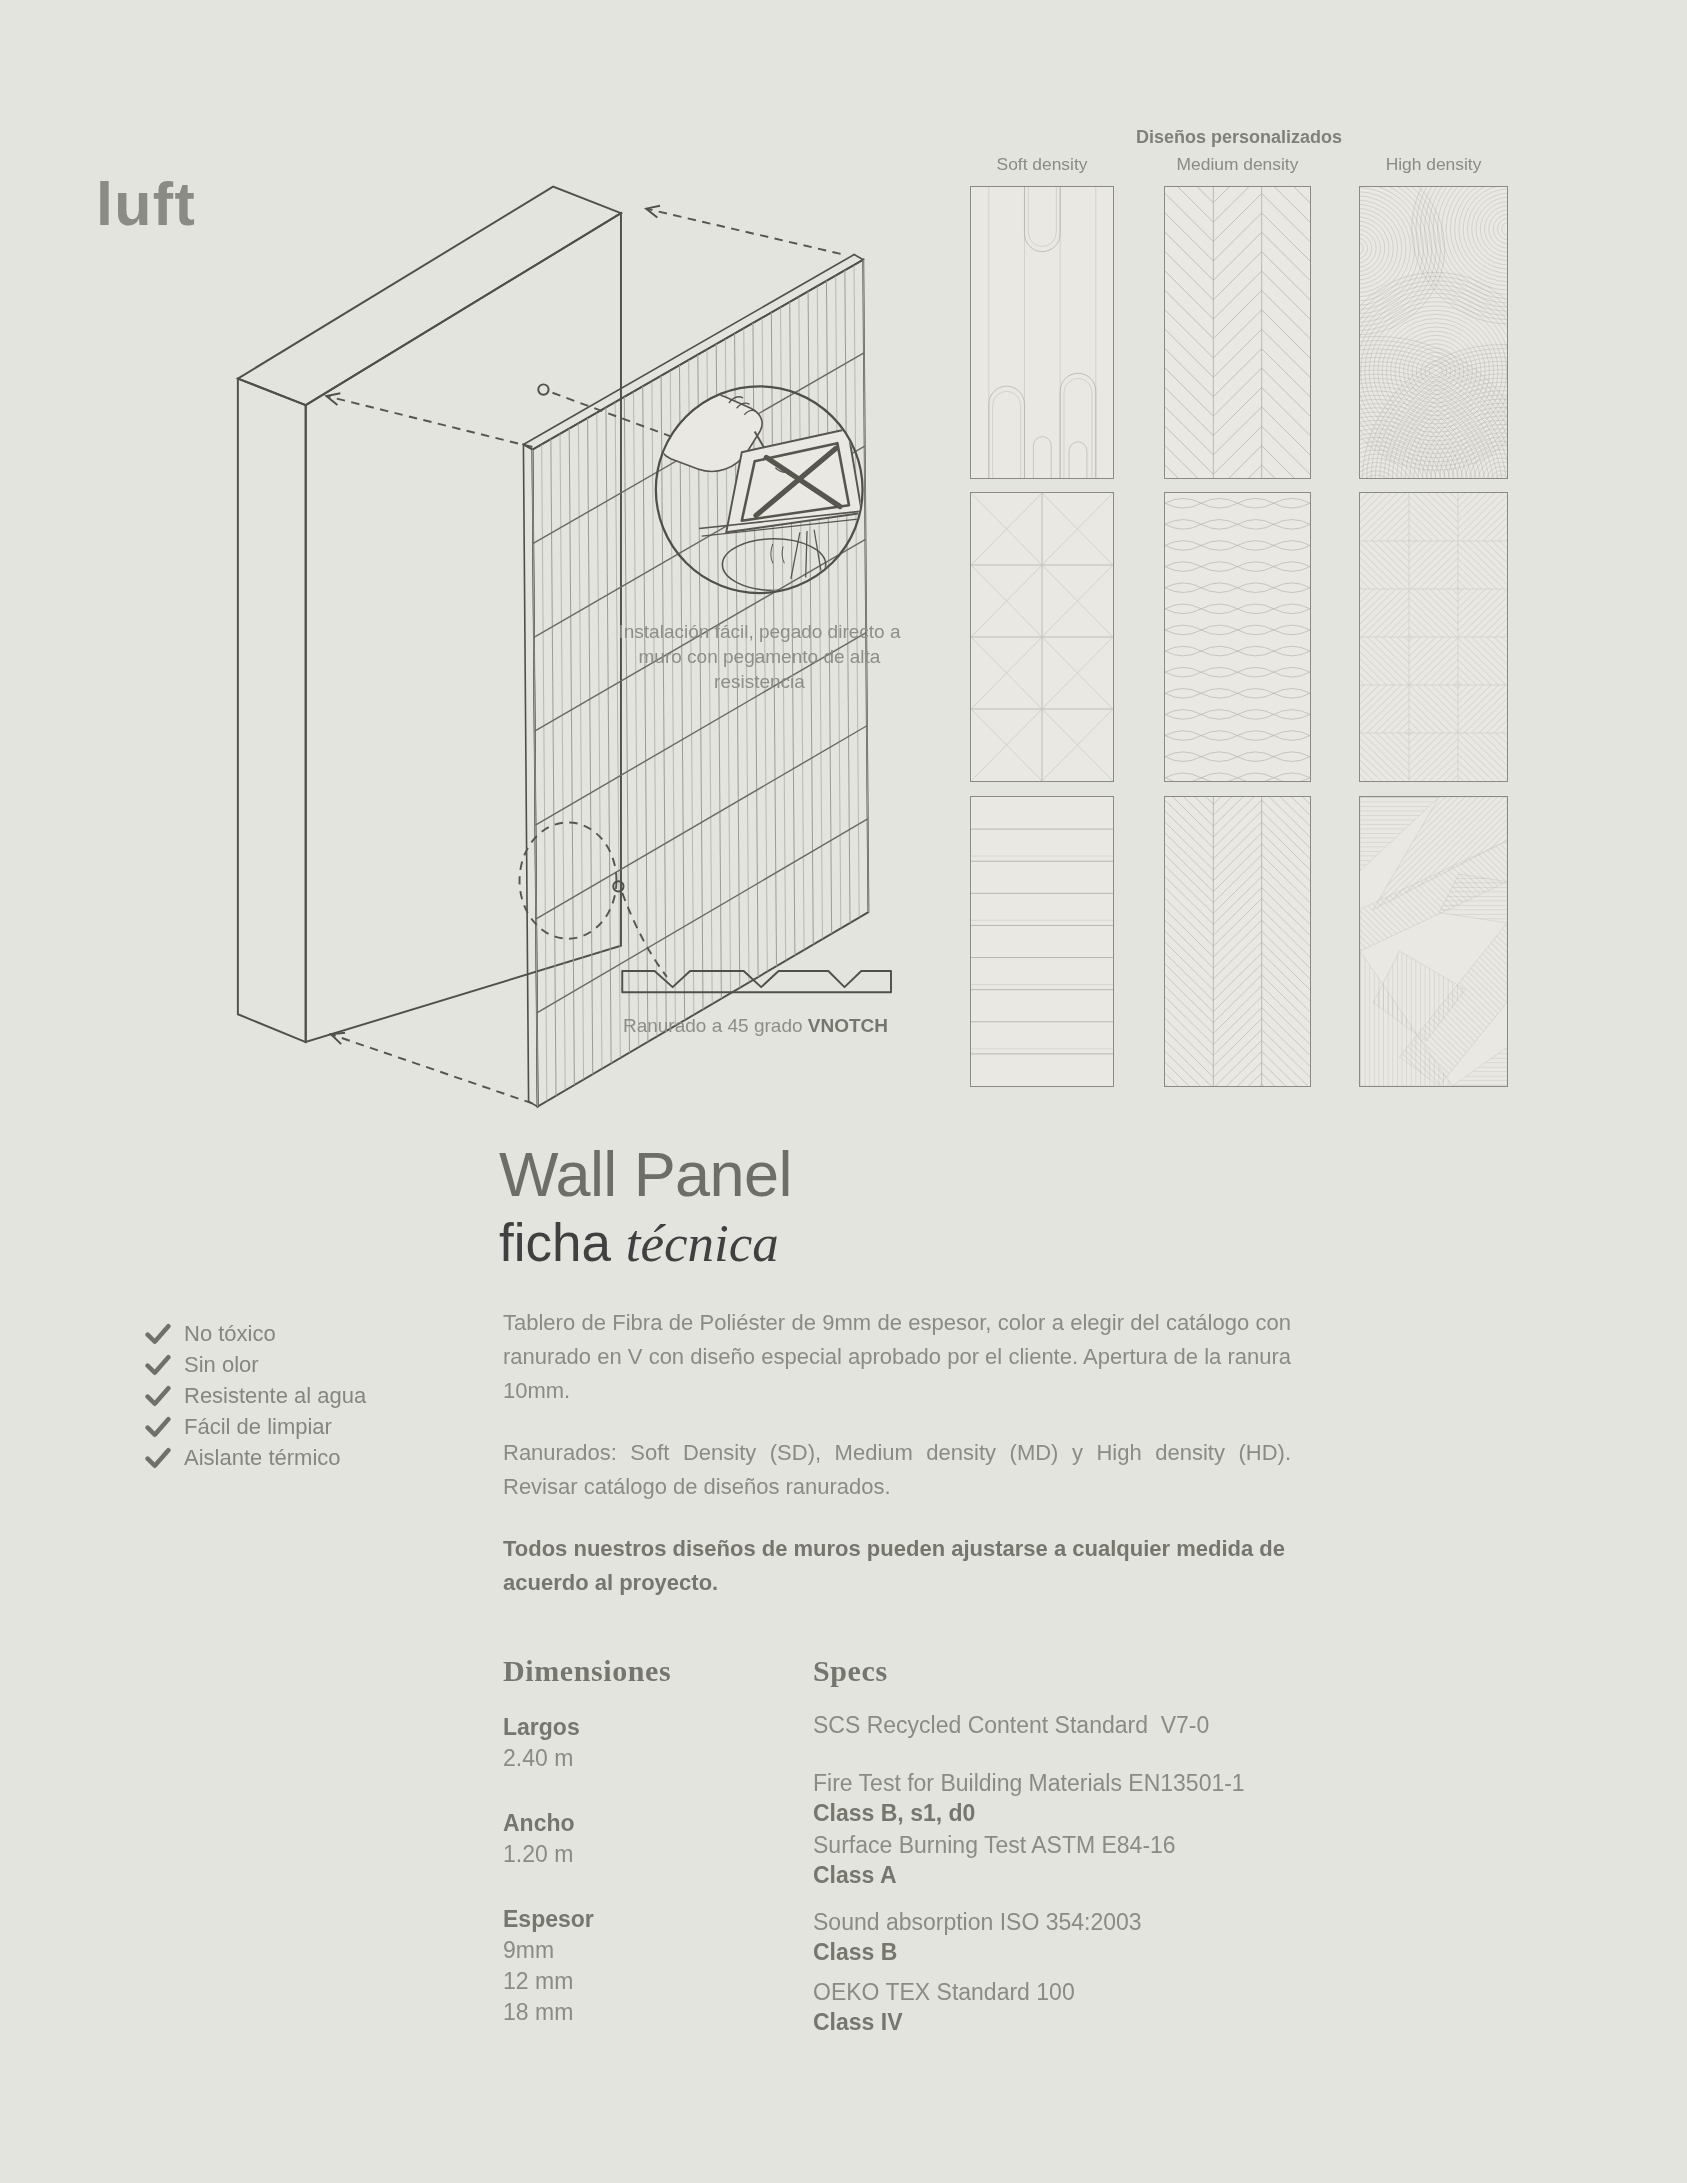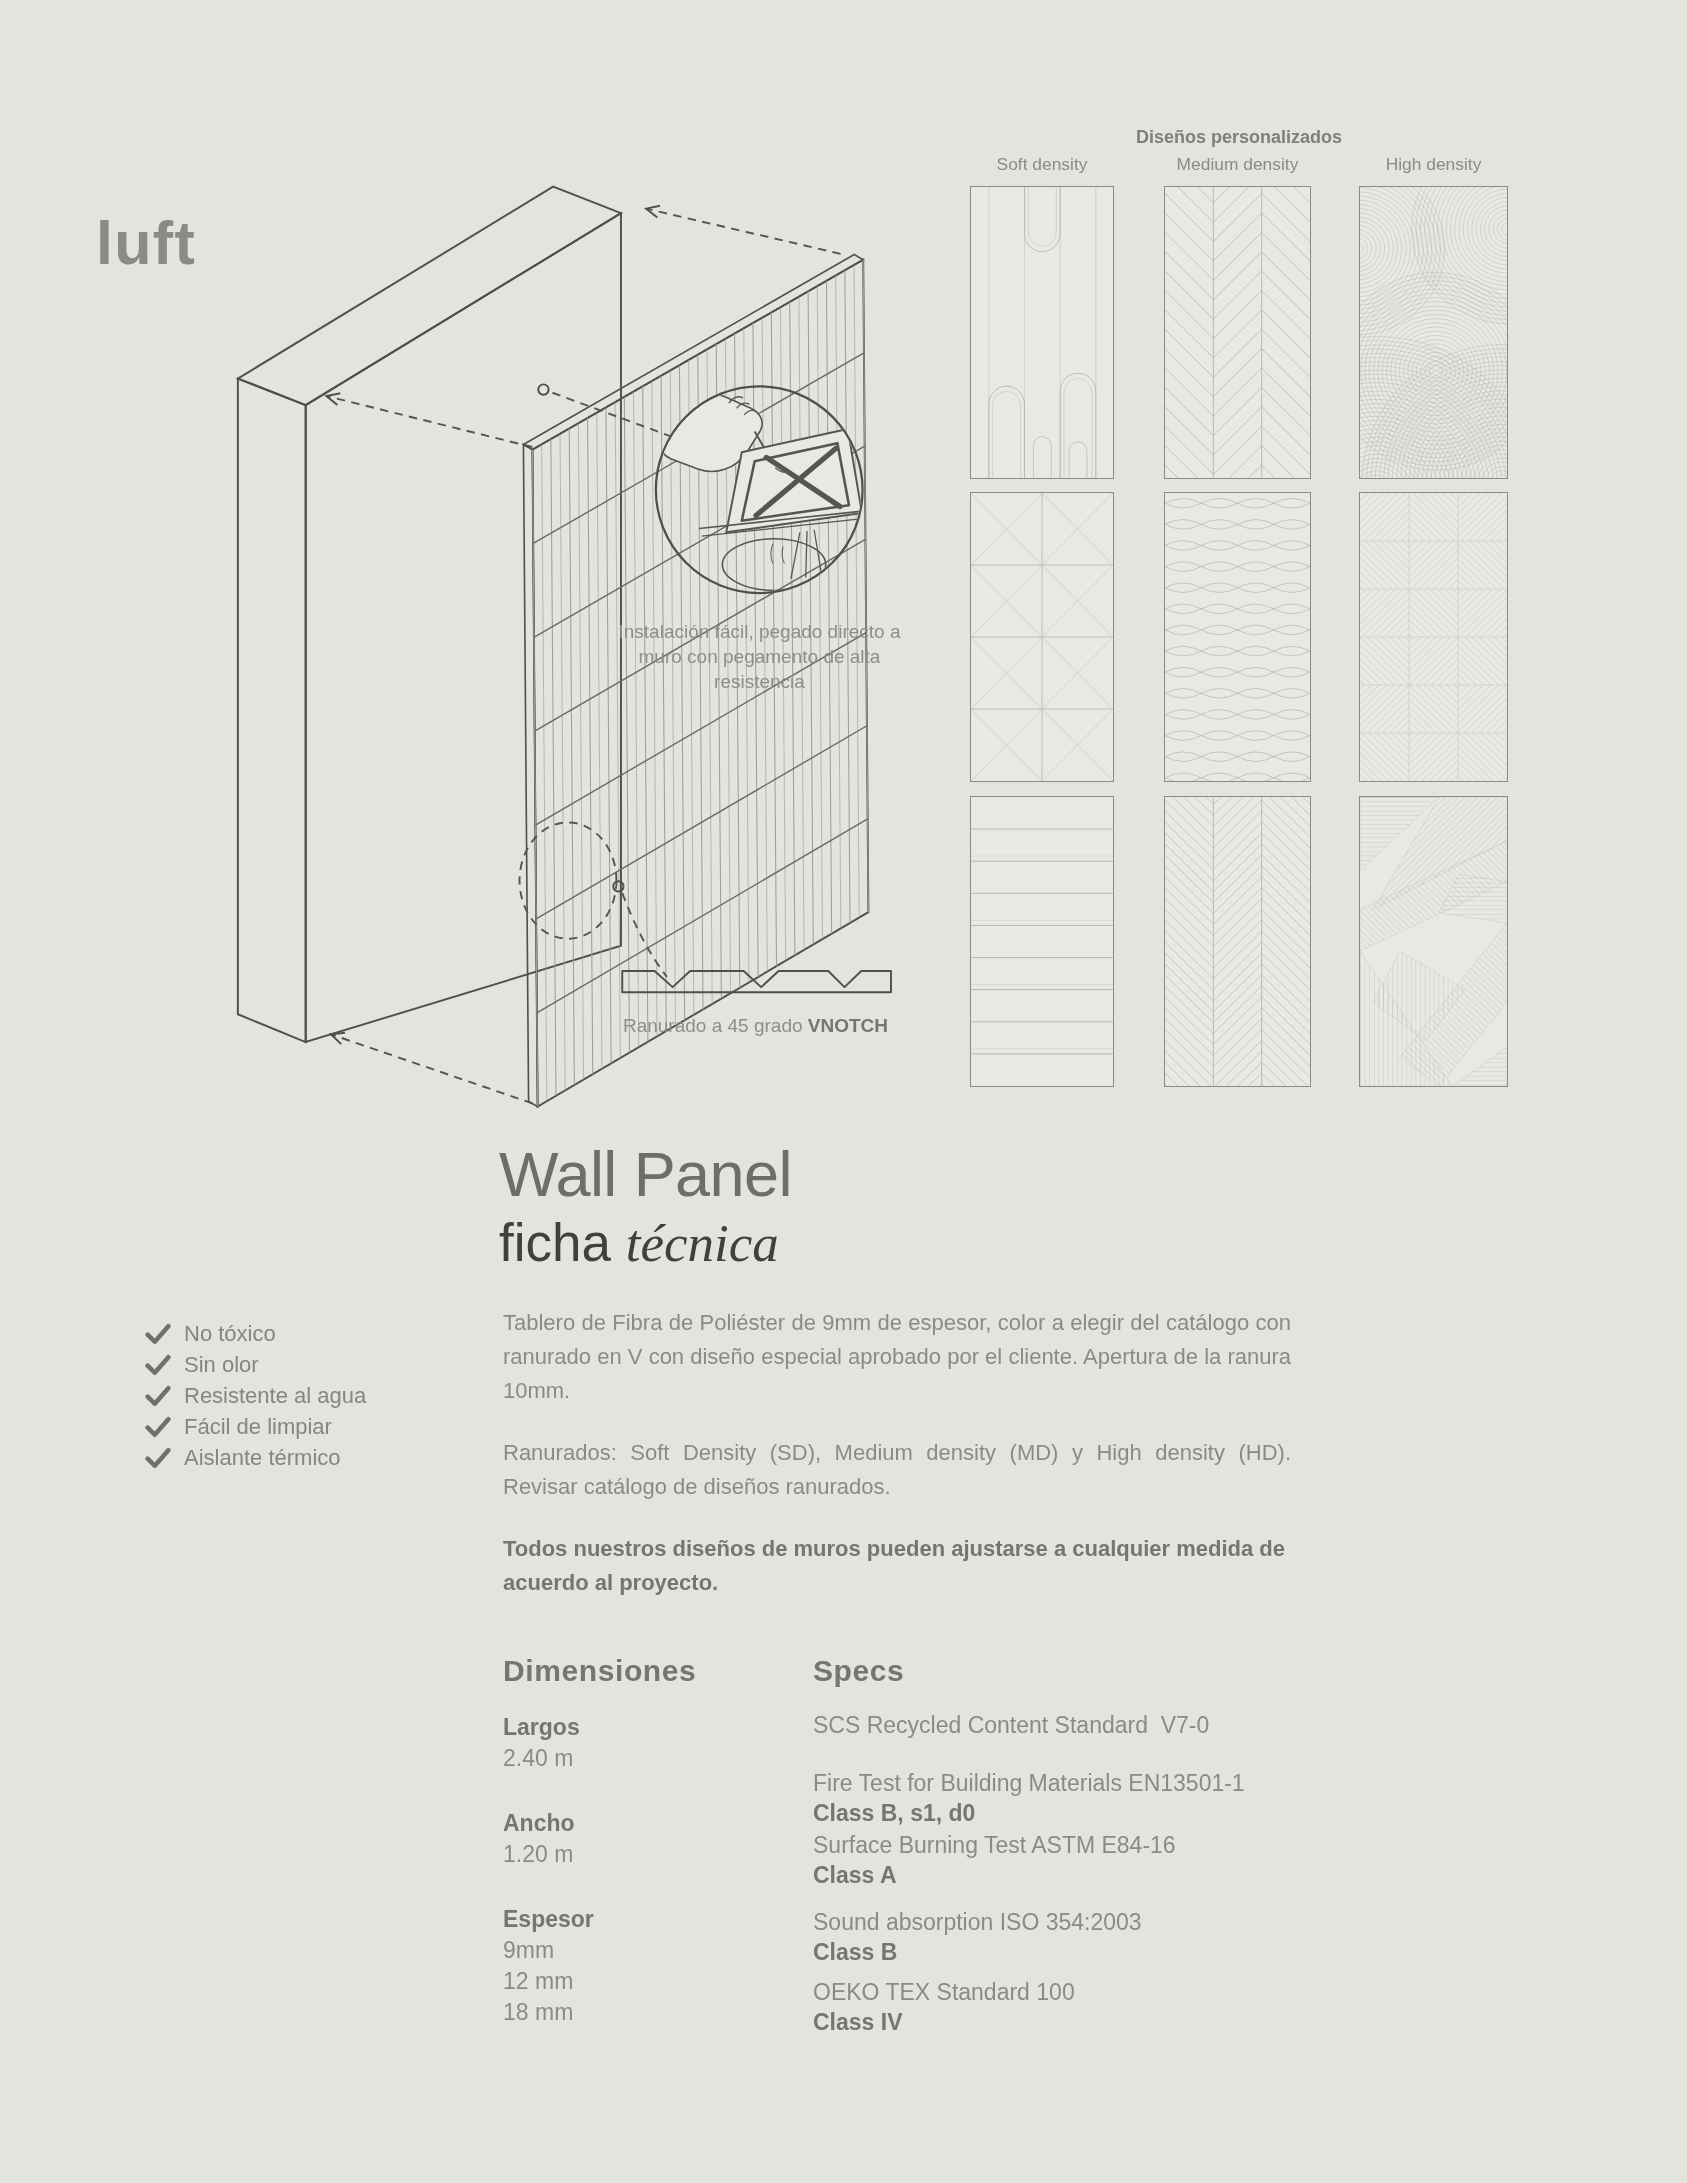--- a/index.html
+++ b/index.html
@@ -1,21 +1,21 @@
 <!DOCTYPE html>
 <html style="font-size:10.3px"><head>
 <meta charset="utf-8">
 <style>
   html,body{margin:0;padding:0;background:#e4e4de;}
   #page{position:relative;width:1687px;height:2183px;background:#e4e4de;overflow:hidden;
         font-family:"Liberation Sans",sans-serif;color:#8b8b85;}
   .abs{position:absolute;}
 
   
-  #logo{left:96px;top:169px;font-size:61px;font-weight:600;letter-spacing:1.3px;color:#8b8b85;margin-top:39px;}
+  #logo{left:96px;top:169px;font-size:61px;font-weight:600;letter-spacing:1.3px;color:#8b8b85;}
 
   
   #designs-title{left:970px;top:127px;width:538px;text-align:center;font-size:18px;font-weight:700;color:#80807a;}
   .col-label{top:154px;text-align:center;font-size:17.4px;color:#8b8b85;}
   .swatch{background:#e9e8e3;border:1.3px solid #8b8a84;border-left-width:1.9px;border-right-width:1.9px;box-sizing:border-box;}
 
   
   #install-caption{left:601px;top:619px;width:317px;text-align:center;font-size:19px;line-height:25px;color:#8e8e88;}
   #vnotch-caption{left:594px;top:1015px;width:323px;text-align:center;font-size:19px;color:#8e8e88;}
   #vnotch-caption b{color:#76766f;}
@@ -31,21 +31,21 @@
   .feature svg{width:26px;height:22px;flex:0 0 auto;}
   .feature svg path{fill:none;stroke:#70706a;stroke-width:7;stroke-linecap:round;stroke-linejoin:round;}
   .feature-label{font-size:22px;color:#868680;}
 
   
   #paragraphs{left:503px;top:1306px;width:788px;font-size:22px;line-height:34px;color:#8b8b85;}
   #paragraphs p{margin:0 0 28px 0;text-align:justify;}
   #paragraphs p.bold{font-weight:700;color:#76766f;text-align:left;}
 
   
-  .section-title{top:1654px;font-size:30px;font-weight:700;letter-spacing:0.6px;color:#76766f;}
+  .section-title{top:1654px;font-size:30px;font-weight:700;letter-spacing:0.6px;color:#76766f;font-family:Liberation Serif, serif;}
   #dims-title{left:503px;}
   #specs-title{left:813px;}
   #dim-groups{left:503px;top:1712px;font-size:23px;line-height:31px;}
   .dim-group{margin-bottom:34px;}
   .dim-label{font-weight:700;color:#76766f;}
   .dim-value{color:#8b8b85;}
   #spec-items{left:813px;top:1710px;font-size:23px;line-height:30px;width:530px;}
   .spec-name{color:#8b8b85;white-space:pre-wrap;}
   .spec-grade{font-weight:700;color:#76766f;}
 

